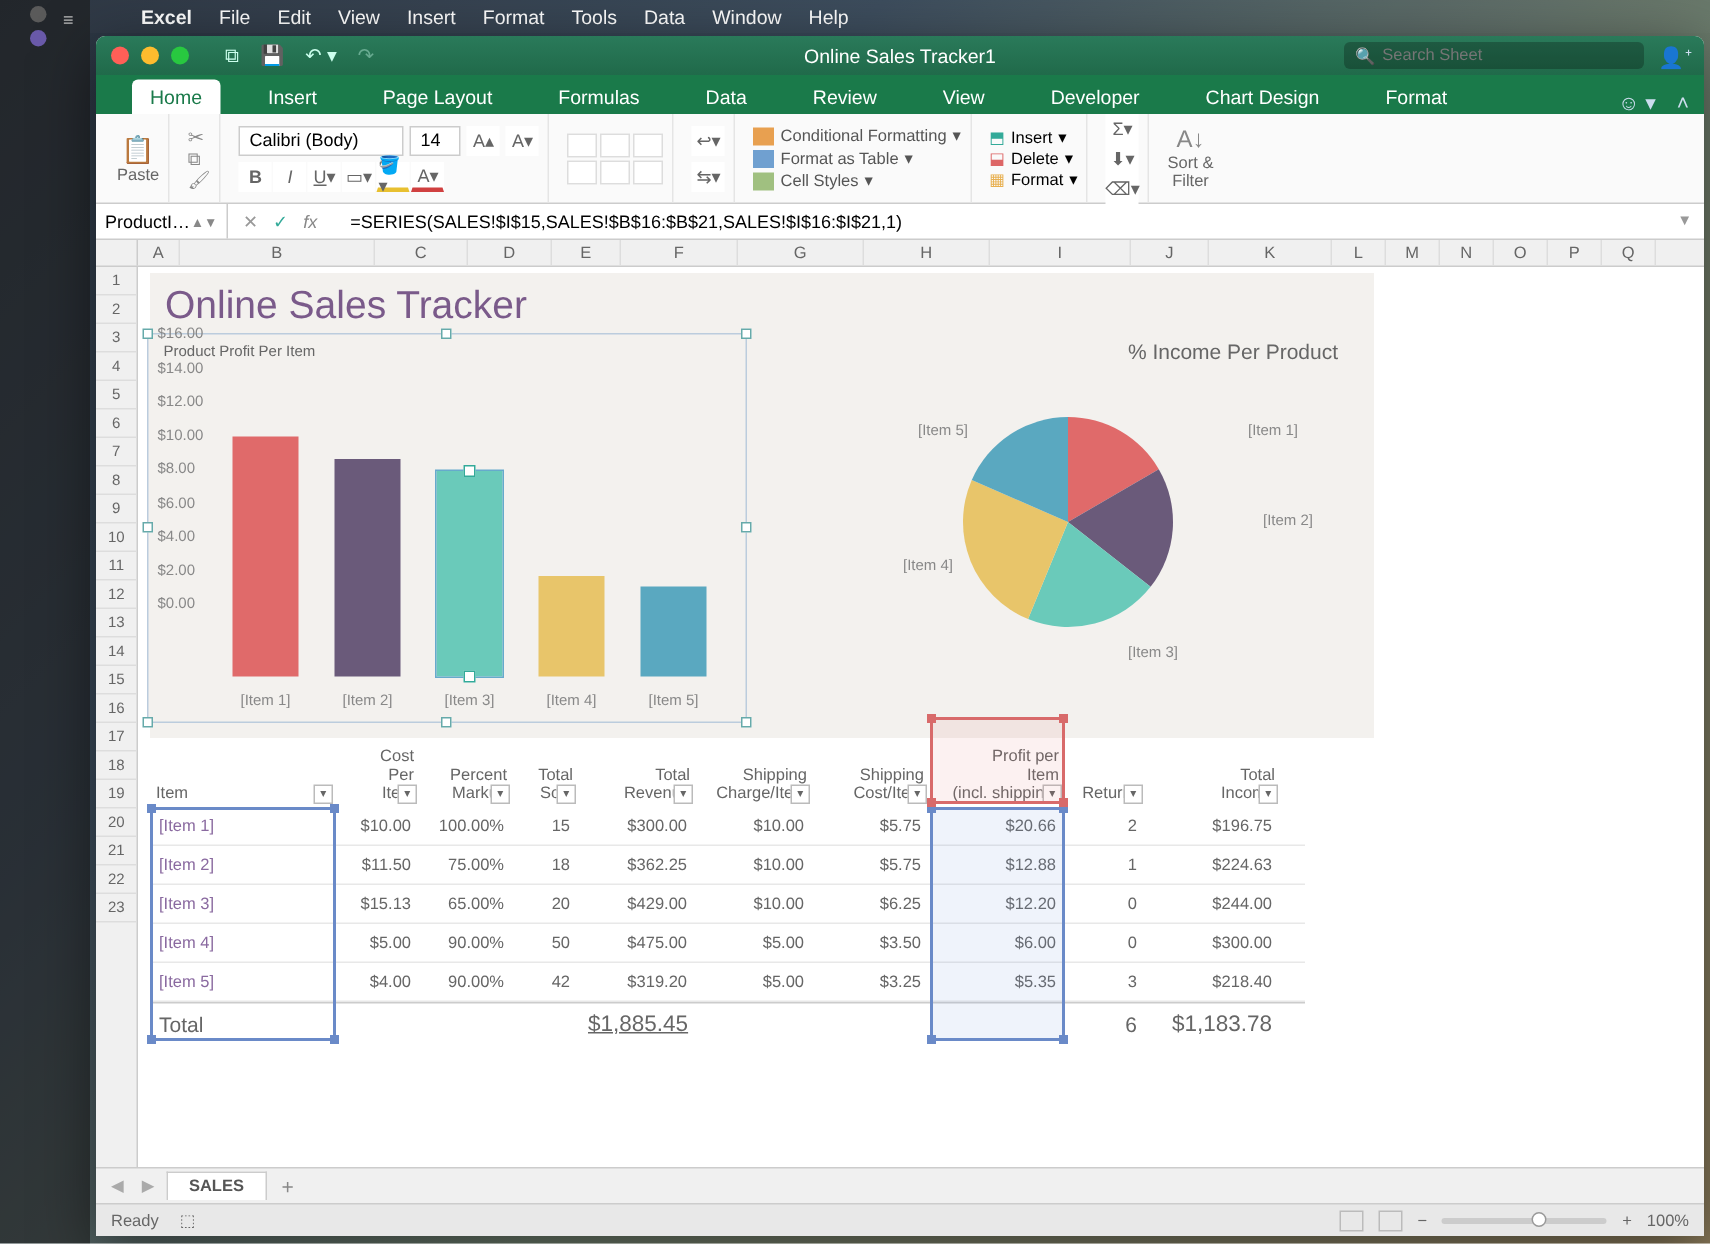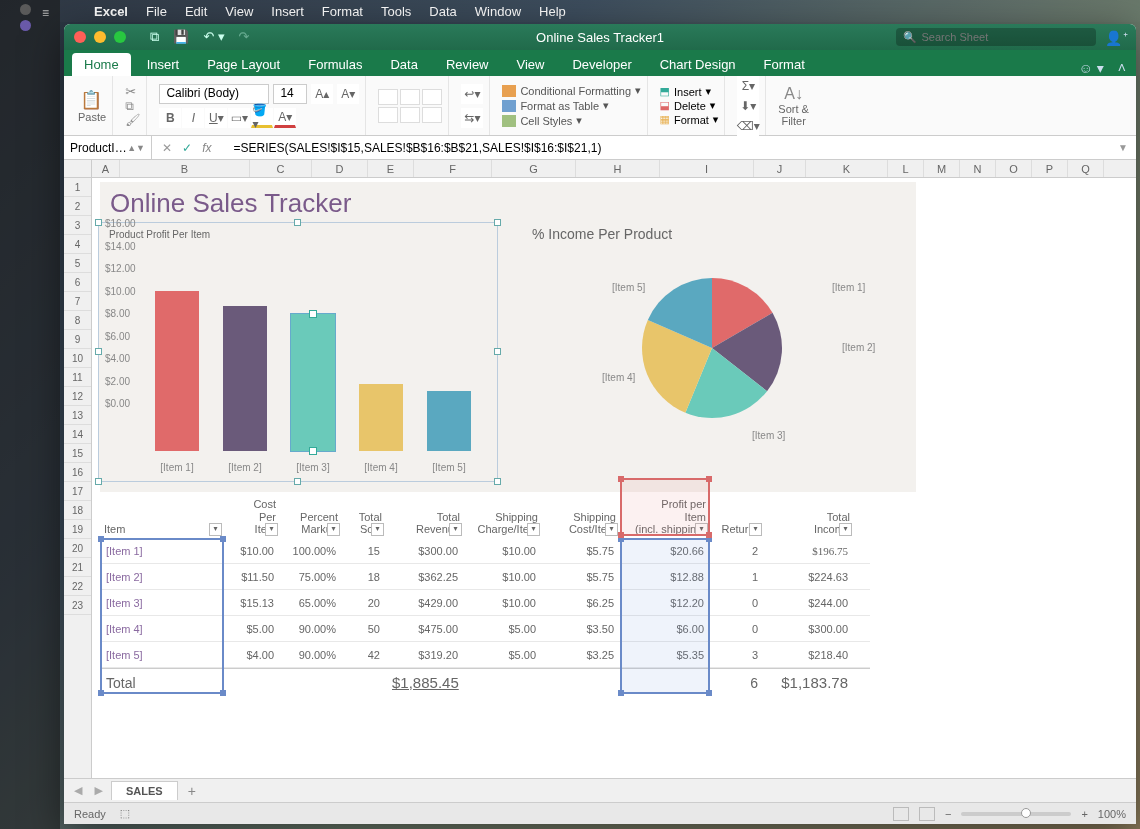--- a/index.html
+++ b/index.html
@@ -17,21 +17,21 @@
 .tl{width:12px;height:12px;border-radius:50%;}
 .tl.r{background:#ff5f57;} .tl.y{background:#febc2e;} .tl.g{background:#28c840;}
 .title-icons{display:flex;gap:14px;margin-left:24px;color:#cfe;font-size:13px;}
 .titlebar .title{position:absolute;left:0;right:0;text-align:center;color:#fff;font-size:13px;pointer-events:none;}
 .title-right{position:absolute;right:8px;display:flex;align-items:center;gap:10px;}
 .search-box{display:flex;align-items:center;background:rgba(0,0,0,.25);border-radius:4px;padding:2px 8px;width:200px;height:18px;}
 .search-box input{background:transparent;border:none;color:#cde;font-size:11px;outline:none;width:160px;}
 .search-box .mag{color:#cde;font-size:11px;margin-right:4px;}
 .addp{color:#cde;font-size:14px;}
 .tabbar{height:26px;background:#1a7a4a;display:flex;align-items:flex-end;padding-left:8px;gap:4px;position:relative;}
-.tab{padding:4px 12px;font-size:13px;color:#fff;cursor:pointer;border-radius:4px 4px 0 0;}
+.tab{padding:4px 12px;font-size:13px;color:#fff;cursor:pointer;border-radius:4px 4px 0 0;margin-left:16px;}
 .tab.active{background:#fff;color:#1a7a4a;}
 .tab-right{position:absolute;right:10px;display:flex;gap:14px;color:#cde;font-size:14px;align-items:center;}
 .ribbon{height:60px;background:#fafafa;border-bottom:1px solid #ccc;display:flex;align-items:center;padding:0 8px;gap:6px;}
 .rgroup{display:flex;flex-direction:column;align-items:center;justify-content:center;height:100%;padding:0 6px;border-right:1px solid #e5e5e5;}
 .rgroup:last-child{border-right:none;}
 .rbtn{font-size:11px;color:#666;}
 .paste-ico{font-size:18px;}
 .fontrow{display:flex;gap:4px;align-items:center;margin-bottom:4px;}
 .fontsel{border:1px solid #ccc;background:#fff;font-size:12px;padding:1px 6px;height:20px;}
 .sm{width:34px;}
@@ -63,21 +63,21 @@
 .chart-box .sel-dot{position:absolute;width:7px;height:7px;background:#fff;border:1px solid #6aa;}
 .chart-title{font-size:10px;color:#666;padding:6px 10px;}
 .bar-area{position:absolute;left:44px;right:10px;top:30px;bottom:30px;}
 .ylab{position:absolute;left:6px;font-size:10px;color:#888;transform:translateY(-50%);}
 .bar{position:absolute;bottom:0;width:44px;}
 .bar.sel{outline:1px solid #6ac;}
 .bar.sel::before,.bar.sel::after{content:"";position:absolute;width:6px;height:6px;border:1px solid #3a9;background:#fff;left:50%;transform:translateX(-50%);}
 .bar.sel::before{top:-4px;} .bar.sel::after{bottom:-4px;}
 .xlab{position:absolute;bottom:8px;font-size:10px;color:#888;width:60px;text-align:center;}
 .pie-wrap{position:absolute;left:440px;top:44px;width:360px;height:260px;}
-.pie-title{text-align:left;font-size:14px;color:#666;margin-top:4px;margin-bottom:26px;}
+.pie-title{text-align:right;font-size:14px;color:#666;margin-top:4px;margin-bottom:26px;}
 .pie-svg{display:block;margin:0 auto;}
 .pie-lab{position:absolute;font-size:10px;color:#888;}
 .dtable{position:absolute;left:8px;top:330px;width:770px;font-size:11px;}
 .thr{display:flex;align-items:flex-end;height:30px;}
 .thc{color:#666;padding:2px 4px;display:flex;align-items:flex-end;justify-content:flex-start;position:relative;line-height:1.15;}
 .thc.rt{justify-content:flex-end;text-align:right;}
 .thc .fbtn{position:absolute;right:2px;bottom:2px;width:13px;height:13px;border:1px solid #bbb;background:#fff;font-size:8px;line-height:10px;text-align:center;color:#666;}
 .drow{display:flex;height:26px;border-bottom:1px solid #e8e8e8;align-items:center;}
 .dc{padding:0 6px;color:#666;}
 .dc.lk{color:#8a6aa0;}
@@ -406,21 +406,21 @@
           <div class="drow">
             <div class="dc lk" style="width: 124px;">[Item 1]</div>
             <div class="dc rt" style="width: 56px;">$10.00</div>
             <div class="dc rt" style="width: 62px;">100.00%</div>
             <div class="dc rt" style="width: 44px;">15</div>
             <div class="dc rt" style="width: 78px;">$300.00</div>
             <div class="dc rt" style="width: 78px;">$10.00</div>
             <div class="dc rt" style="width: 78px;">$5.75</div>
             <div class="dc rt" style="width: 90px;">$20.66</div>
             <div class="dc rt" style="width: 54px;">2</div>
-            <div class="dc rt" style="width: 90px; font-family: Liberation Serif, serif;">$196.75</div>
+            <div class="dc rt" style="width: 90px;">$196.75</div>
           </div>
           <div class="drow">
             <div class="dc lk" style="width: 124px;">[Item 2]</div>
             <div class="dc rt" style="width: 56px;">$11.50</div>
             <div class="dc rt" style="width: 62px;">75.00%</div>
             <div class="dc rt" style="width: 44px;">18</div>
             <div class="dc rt" style="width: 78px;">$362.25</div>
             <div class="dc rt" style="width: 78px;">$10.00</div>
             <div class="dc rt" style="width: 78px;">$5.75</div>
             <div class="dc rt" style="width: 90px;">$12.88</div>

